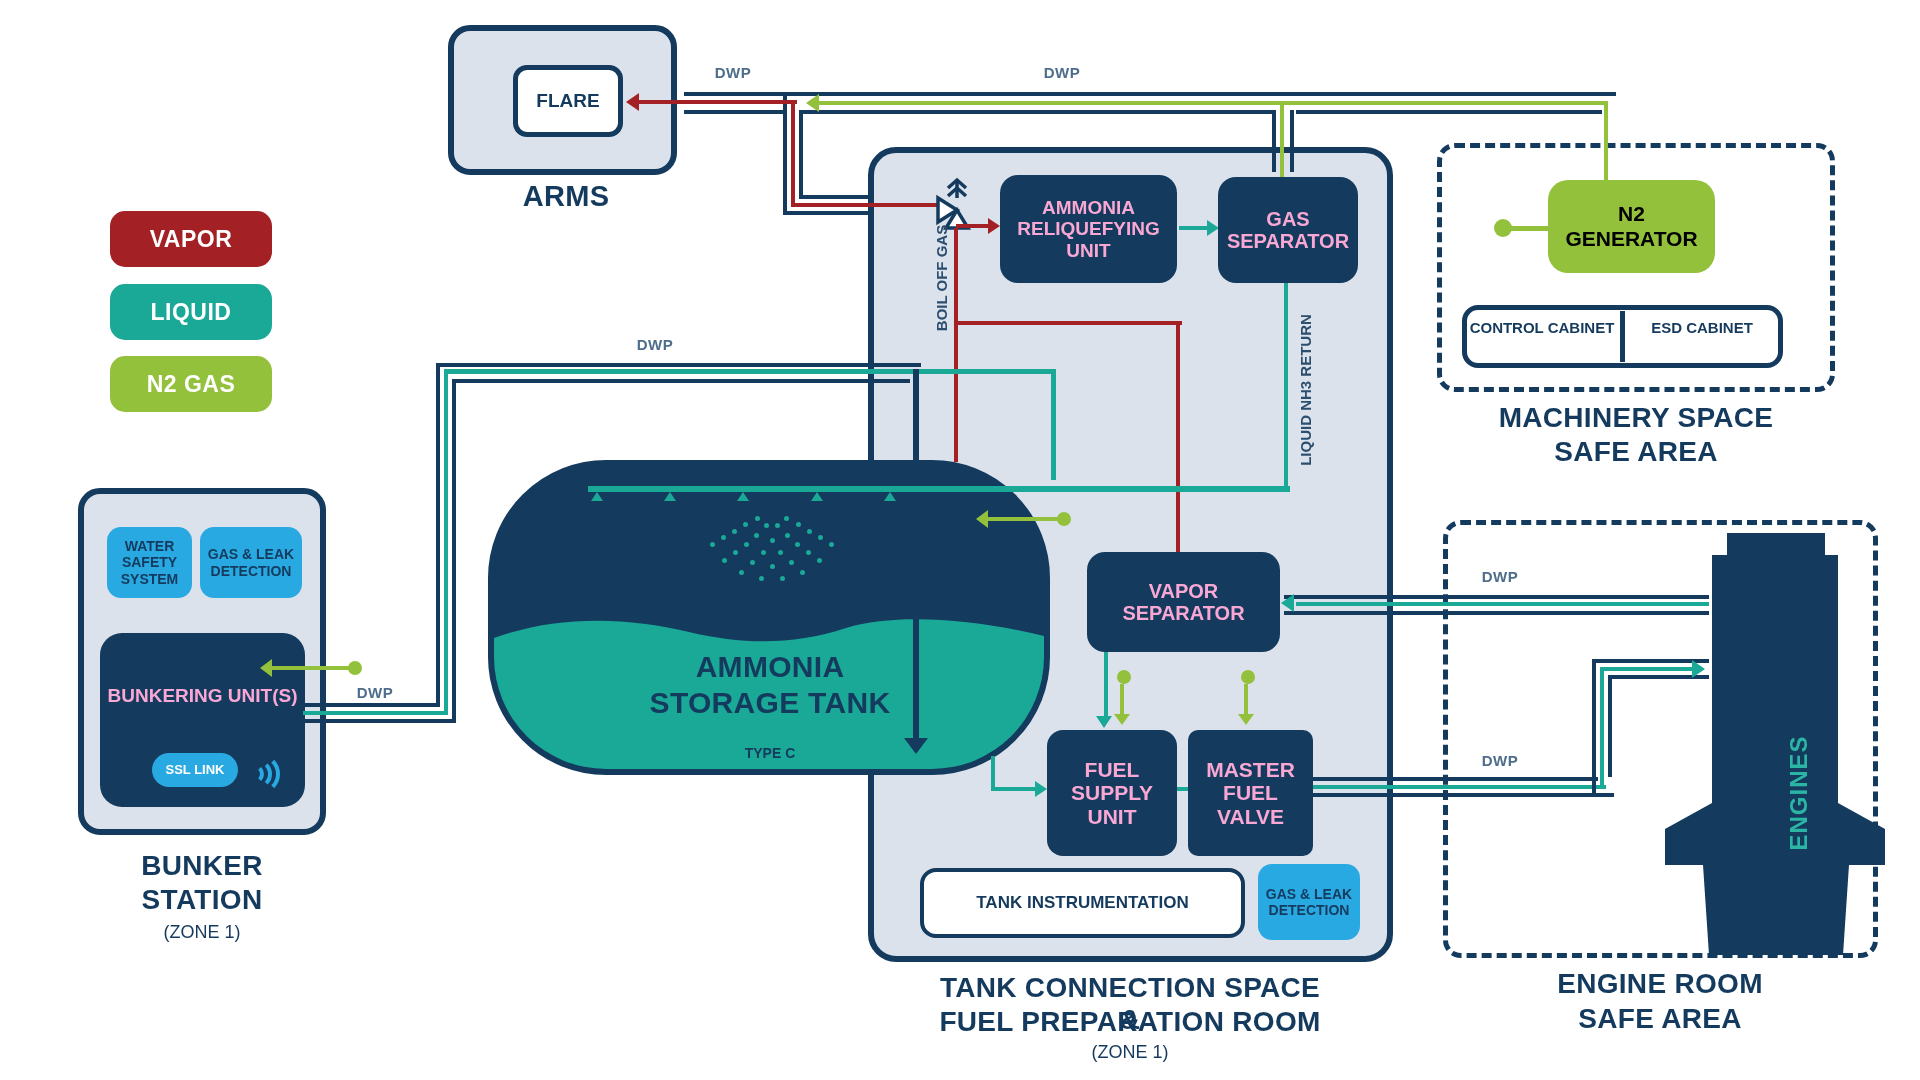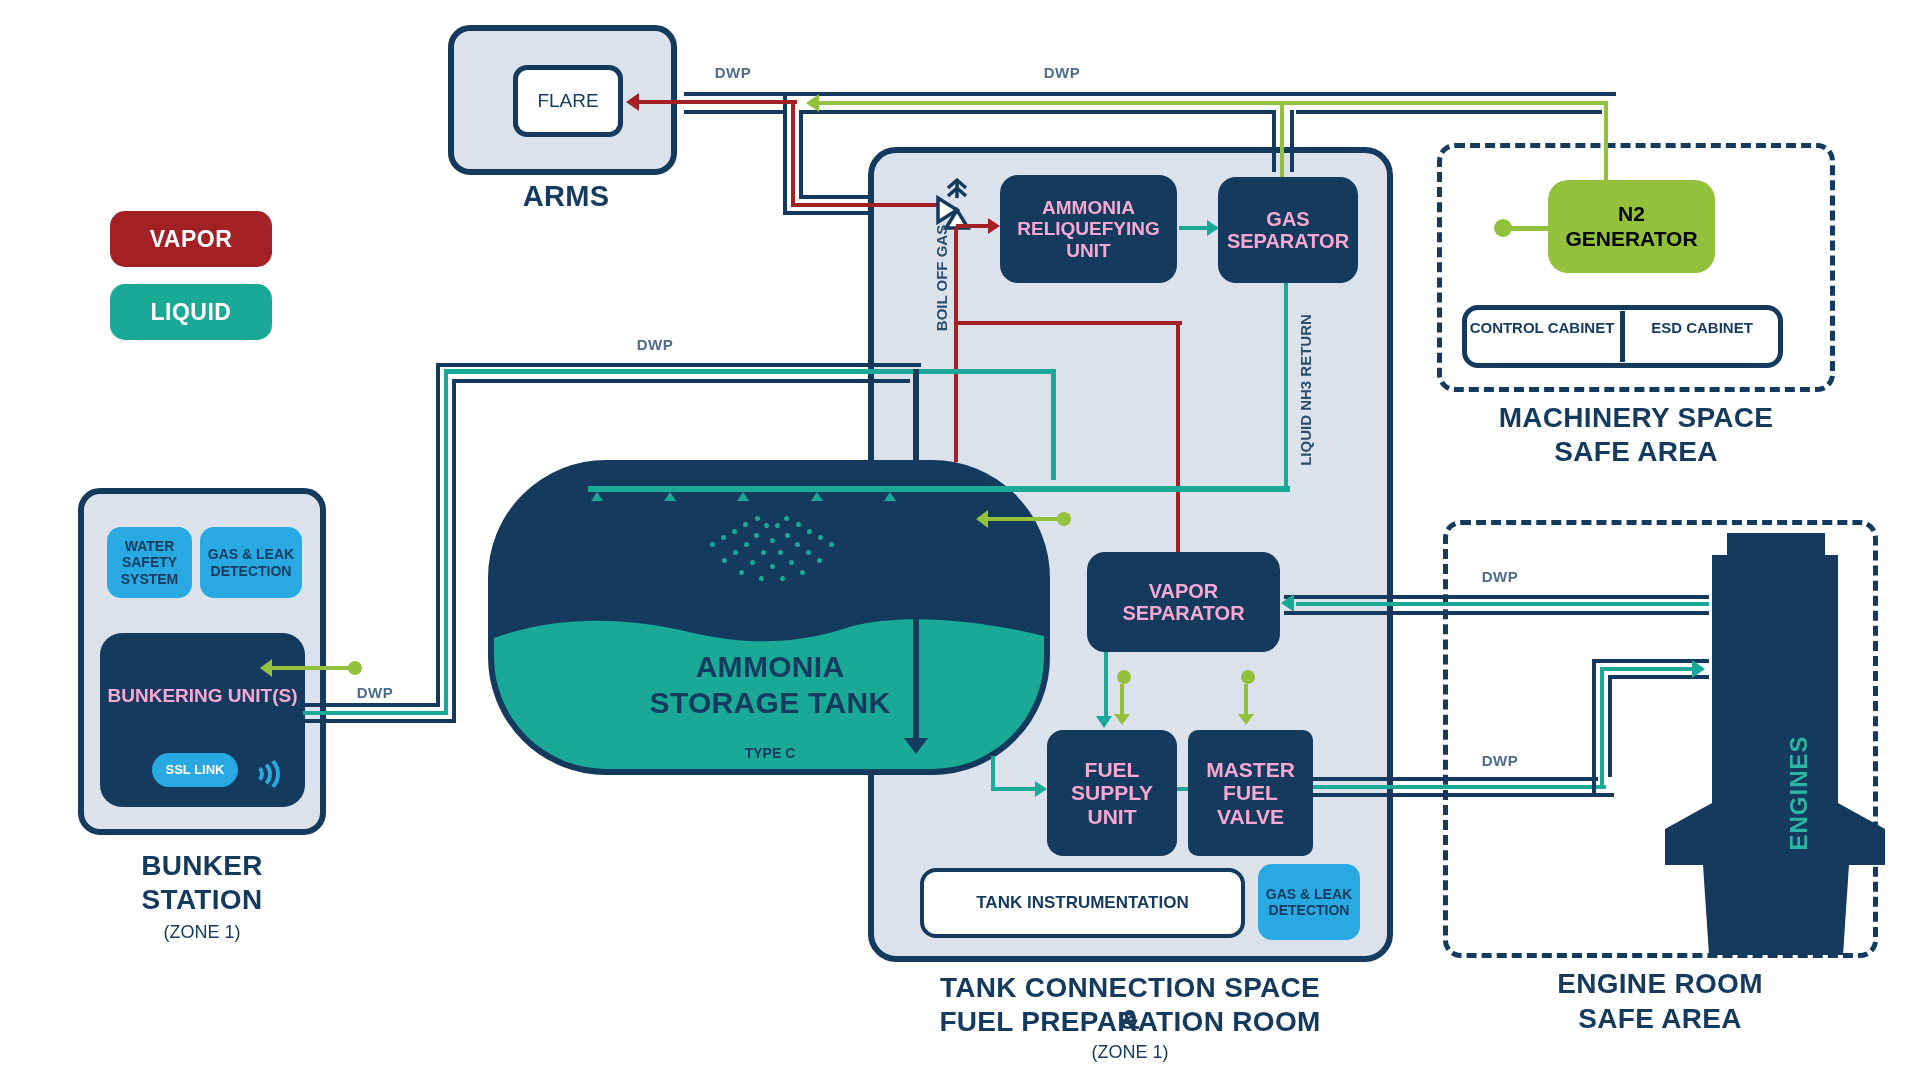--- a/index.html
+++ b/index.html
@@ -33,23 +33,24 @@
   .wifi{position:absolute}
   .wifi span{position:absolute;border:4px solid transparent;border-right-color:#29a9e2;border-radius:50%}
 </style>
 </head>
 <body>
 
 <div id="canvas">
 
   <div class="pill" style="left:110px;top:211px;width:162px;height:56px;background:#a32125">VAPOR</div>
   <div class="pill" style="left:110px;top:284px;width:162px;height:56px;background:#1aa897">LIQUID</div>
+  <div class="pill" style="left:110px;top:356px;width:162px;height:56px;background:#93c13c">N2 GAS</div>
 
   <div class="panel" style="left:448px;top:25px;width:229px;height:150px;border-radius:22px"></div>
-  <div class="whitebox" style="left:513px;top:65px;width:110px;height:72px;border-radius:14px;font-weight:normal;font-size:19px">FLARE</div>
+  <div class="whitebox" style="left:513px;top:65px;width:110px;height:72px;border-radius:14px;font-weight:bold;font-size:19px">FLARE</div>
   <div class="cap" style="left:466px;top:180px;width:200px;font-size:29px">ARMS</div>
 
   <div class="dashpanel" style="left:1437px;top:143px;width:398px;height:249px"></div>
   <div class="abs" style="left:1548px;top:180px;width:167px;height:93px;background:#93c13c;border-radius:20px;color:#000000;font-weight:bold;font-size:21px;display:flex;align-items:center;justify-content:center;text-align:center;line-height:1.15">
       <span style="width:135px">N2 GENERATOR</span>
     </div>
   <div class="ln greenline" style="left:1508px;top:226px;width:44px;height:5px"></div>
   <div class="dot" style="left:1494px;top:219px;width:18px;height:18px"></div>
   <div class="whitebox" style="left:1462px;top:305px;width:321px;height:63px;border-radius:16px"></div>
   <div class="ln navyline" style="left:1620px;top:311px;width:5px;height:51px"></div>

